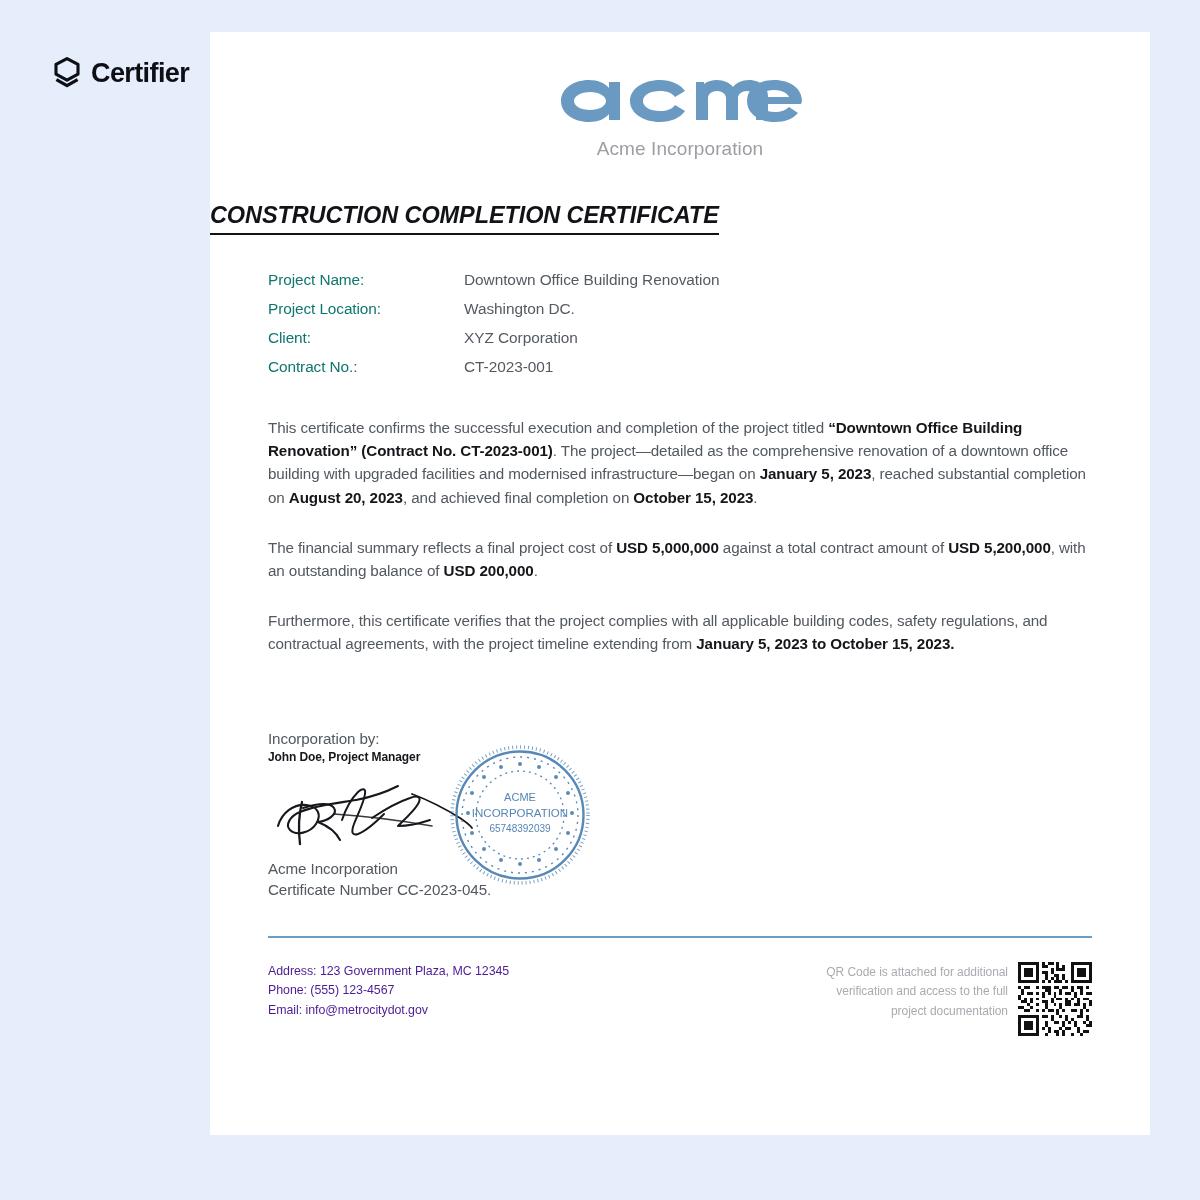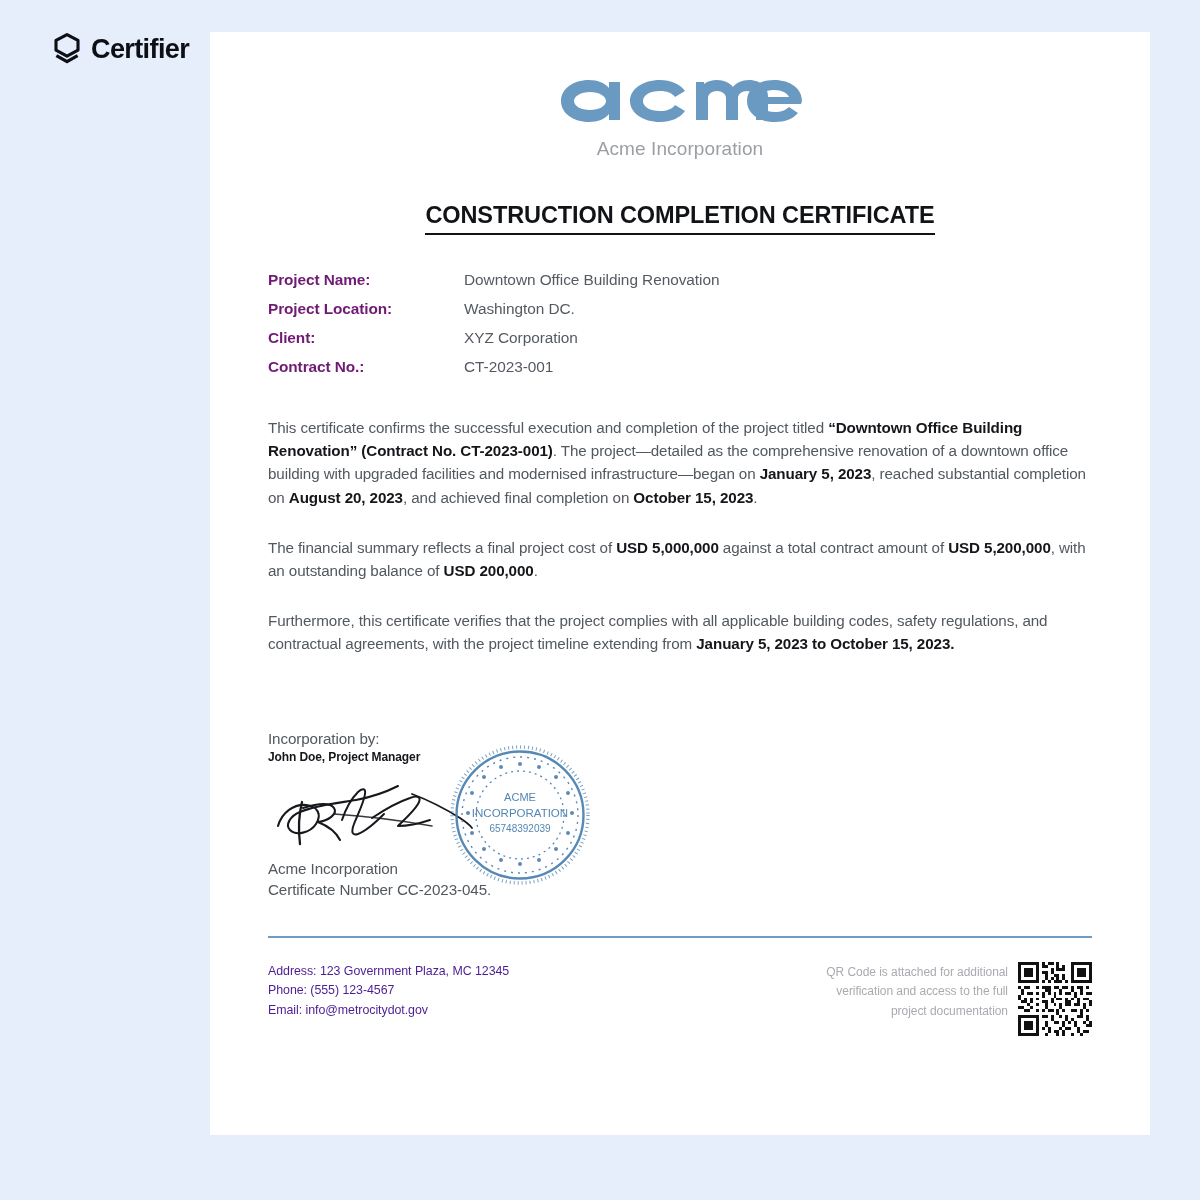--- a/index.html
+++ b/index.html
@@ -12,21 +12,21 @@
     background: #e6eefb;
     font-family: "Liberation Sans", sans-serif;
     overflow: hidden;
     position: relative;
   }
 
   
   #certifier-brand {
     position: absolute;
     left: 52px;
-    top: 32px;
+    top: 56px;
     display: flex;
     align-items: center;
     gap: 9px;
   }
   #certifier-brand .mark { width: 30px; height: 34px; display: block; }
   #certifier-brand .wordmark {
     font-size: 27px;
     font-weight: 700;
     color: #0d0f14;
     letter-spacing: -0.6px;
@@ -58,25 +58,26 @@
   .acme-sub {
     margin-top: 6px;
     font-size: 19px;
     color: #9b9ea3;
     letter-spacing: 0.1px;
   }
 
   
   .cert-title {
     margin: 42px 0 0 0;
-    text-align: center;
+    text-align: left;
     font-size: 23.5px;
     font-weight: 700;
     color: #111317;
     letter-spacing: -0.1px;
+    font-style: italic;
   }
   .cert-title span {
     border-bottom: 2.2px solid #111317;
     padding-bottom: 5px;
   }
 
   
   .body-wrap {
     padding: 0 58px;
     box-sizing: border-box;
@@ -88,22 +89,22 @@
   }
   .field-row {
     display: flex;
     align-items: baseline;
     margin-bottom: 11px;
     font-size: 15.4px;
   }
   .field-label {
     width: 196px;
     flex: 0 0 196px;
-    font-weight: 700;
-    color: #701a75;
+    font-weight: 400;
+    color: #0f766e;
     letter-spacing: -0.1px;
   }
   .field-value {
     color: #545a61;
     letter-spacing: -0.05px;
   }
 
   
   .para {
     margin-top: 27px;

